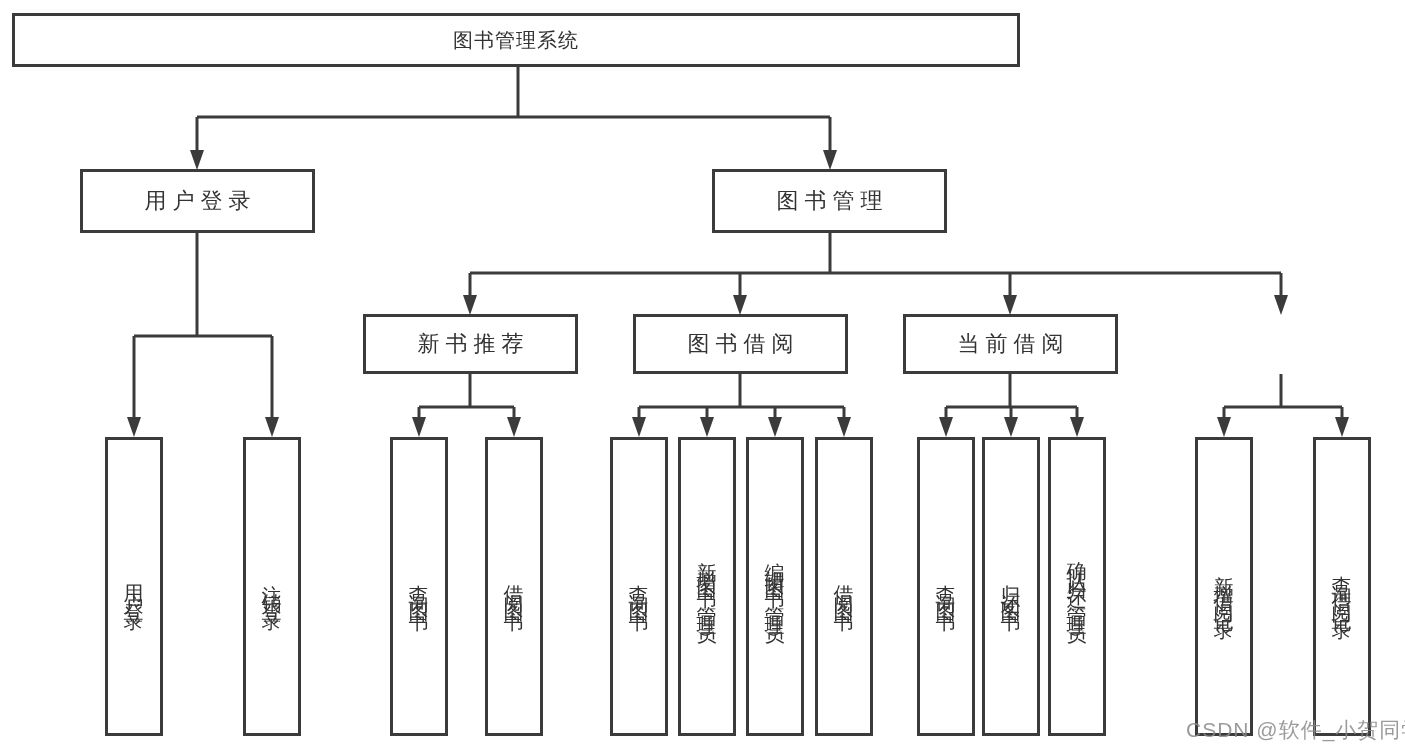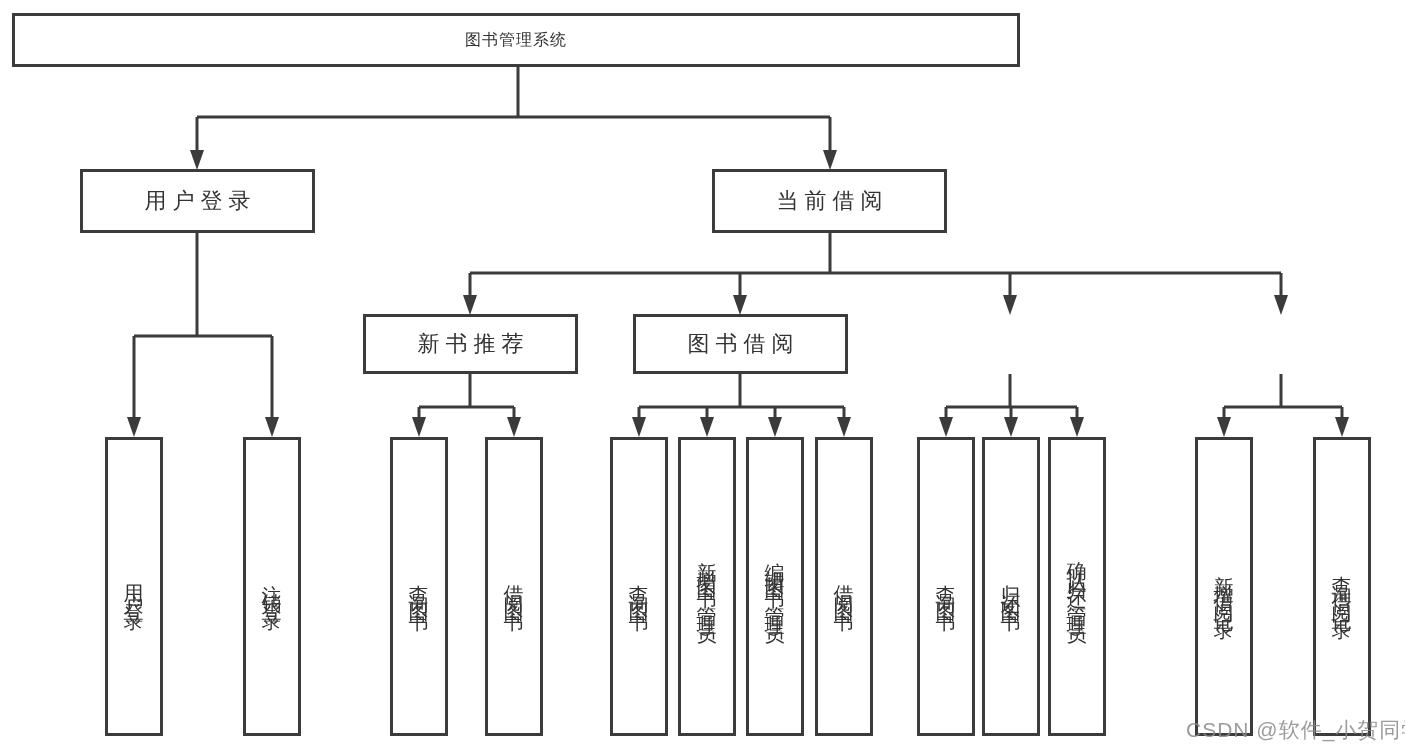--- a/index.html
+++ b/index.html
@@ -21,21 +21,21 @@
     position: absolute;
     box-sizing: border-box;
     background: #ffffff;
     border: 3px solid #3b3b3b;
     display: flex;
     align-items: center;
     justify-content: center;
     z-index: 2;
   }
   .title-label {
-    font-size: 16px;
+    font-size: 20px;
     color: #333333;
     letter-spacing: 1px;
     white-space: nowrap;
   }
   .hlabel {
     font-size: 22px;
     color: #333333;
     letter-spacing: 6px;
     padding-left: 6px; 
     white-space: nowrap;
@@ -140,29 +140,32 @@
   </svg>
 
   <div class="box root-box">
     <span class="title-label">图书管理系统</span>
   </div>
 
   <div class="box l2-box" style="left:80px">
     <span class="hlabel">用户登录</span>
   </div>
   <div class="box l2-box" style="left:712px">
-    <span class="hlabel">当前借阅</span>
+    <span class="hlabel">图书管理</span>
   </div>
 
   <div class="box l3-box" style="left:363px">
     <span class="hlabel">新书推荐</span>
   </div>
   <div class="box l3-box" style="left:633px">
     <span class="hlabel">图书借阅</span>
   </div>
+  <div class="box l3-box" style="left:903px">
+    <span class="hlabel">当前借阅</span>
+  </div>
 
   <div class="box leaf-box" style="left:105px">
     <span class="vlabel">用户登录</span>
   </div>
   <div class="box leaf-box" style="left:243px">
     <span class="vlabel">注销登录</span>
   </div>
 
   <div class="box leaf-box" style="left:390px">
     <span class="vlabel">查询图书</span>

